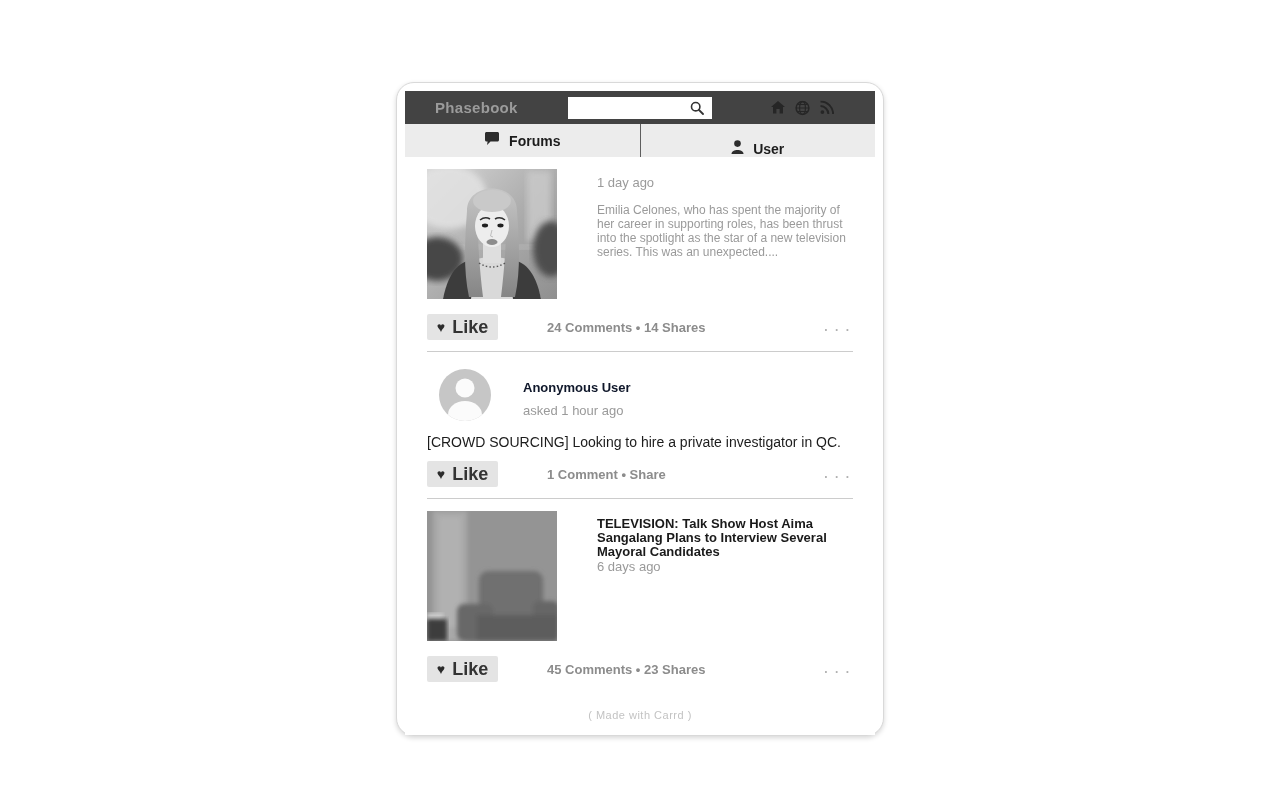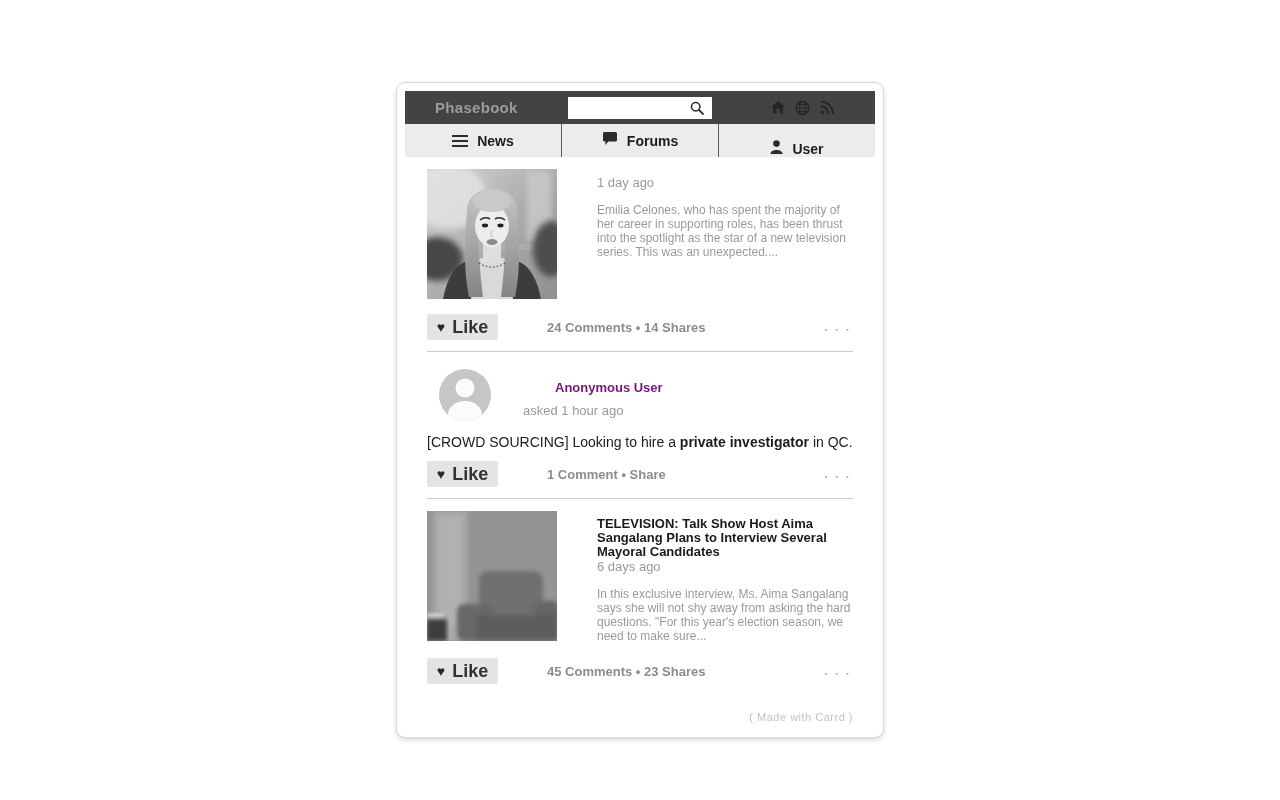--- a/index.html
+++ b/index.html
@@ -5,21 +5,21 @@
   * { box-sizing: border-box; margin: 0; padding: 0; }
   html, body { width: 1280px; height: 800px; background: #ffffff; }
   body { font-family: "Liberation Sans", "DejaVu Sans", sans-serif; }
 
   .card {
     position: absolute;
     left: 396px; top: 82px;
     width: 488px;
     background: #ffffff;
     border: 1px solid #d9d9d9;
-    border-radius: 9px;
+    border-radius: 18px;
     box-shadow: 0 2px 5px rgba(0,0,0,0.16);
     padding: 8px 8px 0 8px;
   }
 
   
   .topbar {
     position: relative;
     height: 33px;
     background: #434343;
     display: flex;
@@ -151,33 +151,33 @@
     cursor: pointer;
   }
 
   .divider { border: none; border-top: 1px solid #cccccc; margin-top: 11px; }
 
   
   .user-post { margin-top: 17px; }
   .user-head { display: flex; align-items: flex-start; }
   .avatar { margin-left: 12px; width: 52px; height: 52px; }
   .user-head-text { margin-left: 32px; padding-top: 11px; }
-  .user-name { font-size: 13px; font-weight: bold; color: #701a75; margin-left: 32px; }
+  .user-name { font-size: 13px; font-weight: bold; color: #0f172a; }
   .user-time { font-size: 13px; color: #9a9a9a; margin-top: 8px; }
   .post-body {
     margin-top: 13px;
     font-size: 14px;
     color: #1c1c1c;
   }
-  .post-body b { font-weight: bold; }
+  .post-body b { font-weight: normal; }
   .user-post .like-row { margin-top: 11px; }
 
   
   .footer {
-    text-align: right;
+    text-align: center;
     padding: 23px 0 12px 0;
   }
   .footer span { font-size: 11px; color: #c3c3c3; letter-spacing: 0.5px; }
 </style>
 </head>
 <body>
 
 <div class="card">
 
   <div class="topbar">
@@ -212,28 +212,20 @@
         <svg width="14" height="14" viewBox="0 0 14 14">
           <circle cx="2.4" cy="11.6" r="1.9" fill="#262626"></circle>
           <path d="M0.5 5.6 A8 8 0 0 1 8.4 13.5" fill="none" stroke="#262626" stroke-width="2"></path>
           <path d="M0.5 0.9 A12.6 12.6 0 0 1 13.1 13.5" fill="none" stroke="#262626" stroke-width="2"></path>
         </svg>
       </span>
     </div>
   </div>
 
   <div class="navbar">
-    <div class="nav-item">
-      <span class="hamburger">
-          <i></i>
-          <i></i>
-          <i></i>
-        </span>
-      <span class="nav-label">News</span>
-    </div>
     <div class="nav-item">
       <span>
         <svg width="16" height="14" viewBox="0 0 16 14">
           <path d="M1 1.5 C1 0.7 1.7 0 2.5 0 L13.5 0 C14.3 0 15 0.7 15 1.5 L15 8 C15 8.8 14.3 9.5 13.5 9.5 L6.5 9.5 L3 13 L3.6 9.5 L2.5 9.5 C1.7 9.5 1 8.8 1 8 Z" fill="#2c2c2c"></path>
         </svg>
       </span>
       <span class="nav-label">Forums</span>
     </div>
     <div class="nav-item">
       <span>
@@ -353,21 +345,20 @@
             <rect x="52" y="60" width="64" height="50" rx="9" fill="#6f6f6f"></rect>
             <rect x="30" y="93" width="36" height="37" rx="7" fill="#686868"></rect>
             <rect x="106" y="90" width="26" height="40" rx="7" fill="#666666"></rect>
             <rect x="50" y="104" width="80" height="26" fill="#5d5d5d"></rect>
           </g>
         </svg>
       </div>
       <div class="article-text">
         <div class="article-title">TELEVISION: Talk Show Host Aima Sangalang Plans to Interview Several Mayoral Candidates</div>
         <div class="article-time">6 days ago</div>
-        <div class="article-excerpt">In this exclusive interview, Ms. Aima Sangalang says she will not shy away from asking the hard questions. "For this year's election season, we need to make sure...</div>
       </div>
     </div>
     <div class="like-row">
       <button class="like-button">
         <span class="like-heart">♥</span>
         <span class="like-label">Like</span>
       </button>
       <span class="meta-text">45 Comments • 23 Shares</span>
       <span class="more-dots">. . .</span>
     </div>

